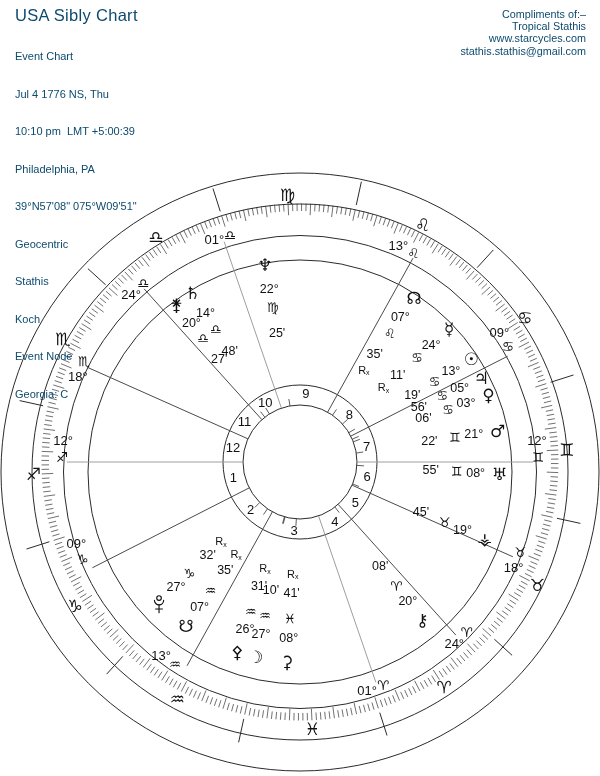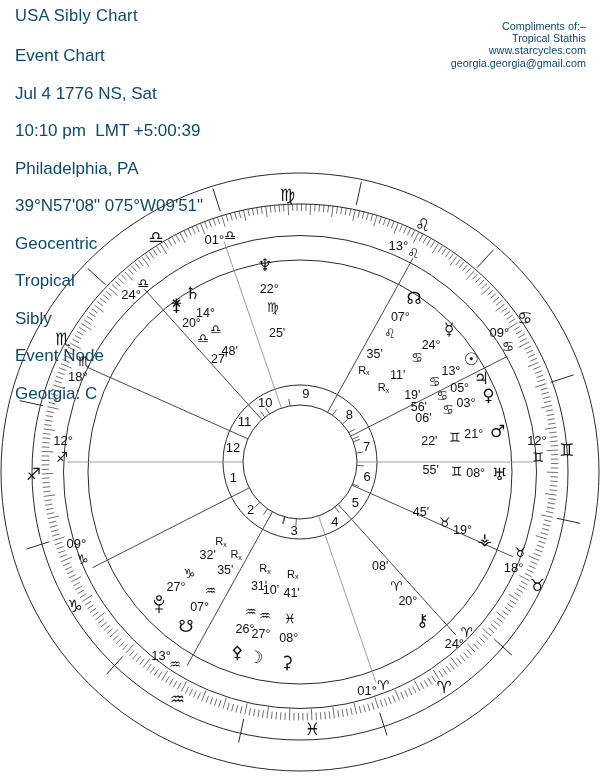--- a/index.html
+++ b/index.html
@@ -1,50 +1,50 @@
 <!DOCTYPE html>
 <html><head>
 <meta charset="utf-8">
 <style>
   html,body{margin:0;padding:0;background:#fff;}
   .page{position:relative;width:600px;height:776px;background:#fff;overflow:hidden;
         font-family:"Liberation Sans","DejaVu Sans",sans-serif;color:#0c4a6e;}
   .hdr-left{position:absolute;left:15px;top:6px;}
   .title{font-size:16.5px;letter-spacing:.3px;margin-bottom:2px;}
-  .hline{font-size:17px;line-height:12.5px;white-space:pre;margin-top:25px;}
-  .hdr-right{position:absolute;right:14px;top:20px;text-align:right;}
+  .hline{font-size:11px;line-height:12.5px;white-space:pre;margin-top:25px;}
+  .hdr-right{position:absolute;right:14px;top:8px;text-align:right;}
   .cline{font-size:10.8px;line-height:12.2px;}
   svg{position:absolute;left:0;top:0;}
   svg text{fill:#111;}
   .wheel-circle{fill:none;stroke:#2b2b2b;stroke-width:1;}
 </style>
 </head>
 <body>
 
 <div class="page">
 
   <div class="hdr-left">
     <div class="title">USA Sibly Chart</div>
     <div class="hline">Event Chart</div>
-    <div class="hline">Jul 4 1776 NS, Sat</div>
+    <div class="hline">Jul 4 1776 NS, Thu</div>
     <div class="hline">10:10 pm  LMT +5:00:39</div>
     <div class="hline">Philadelphia, PA</div>
     <div class="hline">39°N57'08" 075°W09'51"</div>
     <div class="hline">Geocentric</div>
-    <div class="hline">Tropical</div>
-    <div class="hline">Sibly</div>
+    <div class="hline">Stathis</div>
+    <div class="hline">Koch</div>
     <div class="hline">Event Node</div>
     <div class="hline">Georgia: C</div>
   </div>
 
   <div class="hdr-right">
     <div class="cline">Compliments of:–</div>
     <div class="cline">Tropical Stathis</div>
     <div class="cline">www.starcycles.com</div>
-    <div class="cline">georgia.georgia@gmail.com</div>
+    <div class="cline">stathis.stathis@gmail.com</div>
   </div>
 
   <svg id="wheel" width="600" height="776" viewBox="0 0 600 776">
       <circle cx="300" cy="472" r="299" class="wheel-circle"></circle>
       <circle cx="300" cy="472" r="268" class="wheel-circle"></circle>
       <circle cx="300" cy="472" r="236.5" class="wheel-circle"></circle>
       <circle cx="300" cy="472" r="212" class="wheel-circle"></circle>
       <circle cx="300" cy="462" r="77" class="wheel-circle"></circle>
       <circle cx="300" cy="462" r="57" class="wheel-circle"></circle>
       <line x1="379.74201850889324" y1="712.6196530285032" x2="387.01885669981885" y2="735.4898875254008" stroke="#2b2b2b" stroke-width="1"></line>

